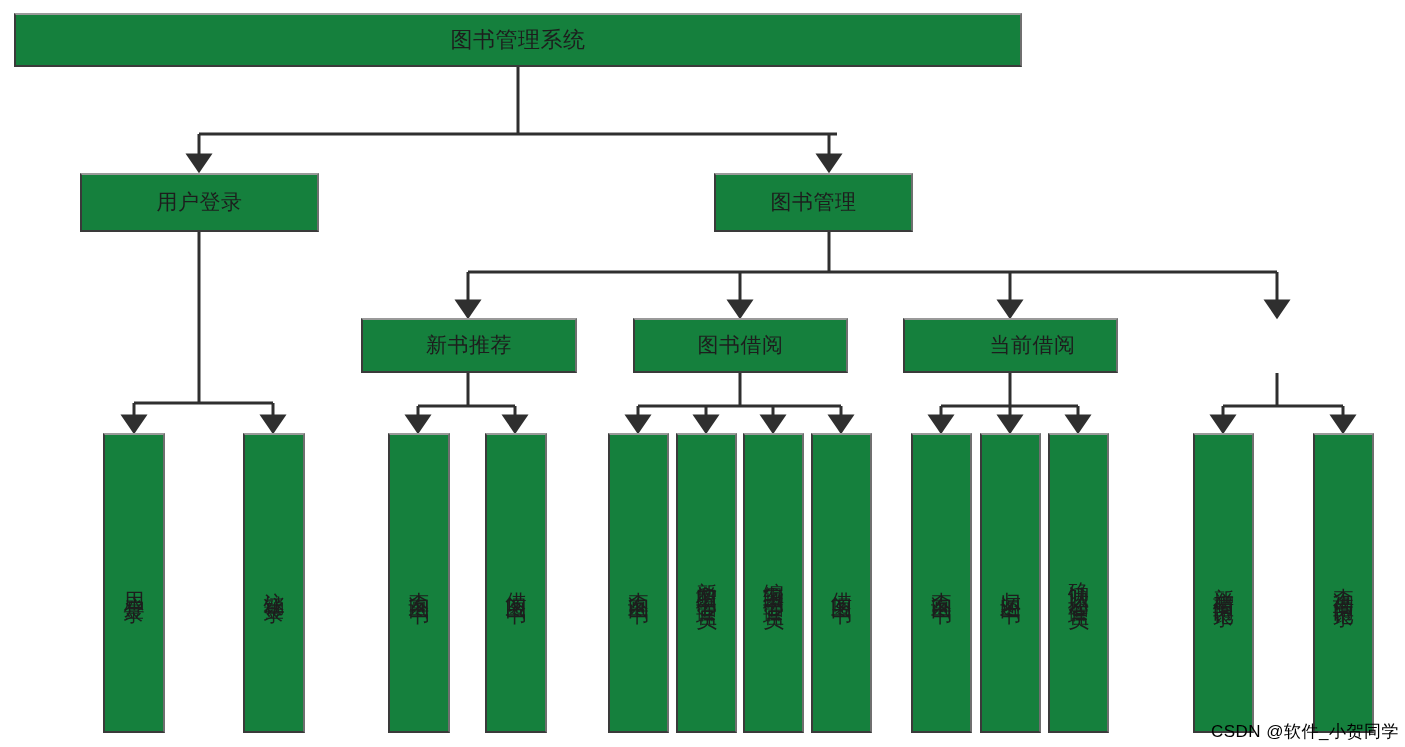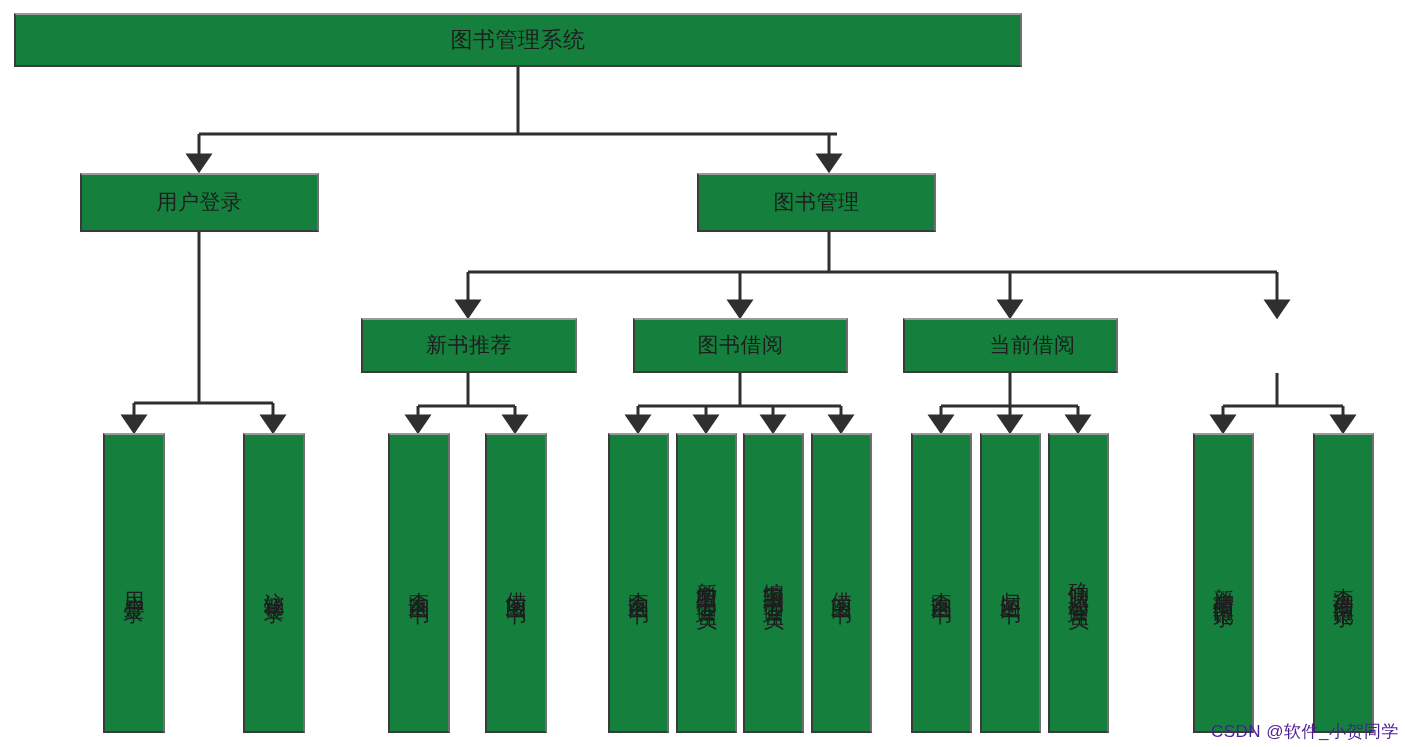--- a/index.html
+++ b/index.html
@@ -44,21 +44,21 @@
     text-orientation:upright;
     font-size:21px;
     line-height:1.05;
     letter-spacing:4px;
     max-height:278px;
   }
   .watermark{
     position:absolute;
     right:6px;bottom:4px;
     font-size:17px;
-    color:#4c1d95;
+    color:#000000;
     letter-spacing:0.5px;
     white-space:nowrap;
     font-family:"Liberation Sans","DejaVu Sans",sans-serif;
   }
 </style>
 </head>
 <body>
 
 <div id="stage">
 
@@ -112,21 +112,21 @@
     </g>
   </svg>
 
   <div class="node root h" style="left:14px;top:13px;width:1008px;height:54px;">
     <span class="lbl">图书管理系统</span>
   </div>
 
   <div class="node h" style="left:80px;top:173px;width:239px;height:59px;">
     <span class="lbl">用户登录</span>
   </div>
-  <div class="node h" style="left:697px;top:173px;width:239px;height:59px;">
+  <div class="node h" style="left:714px;top:173px;width:199px;height:59px;">
     <span class="lbl">图书管理</span>
   </div>
 
   <div class="node h" style="left:361px;top:318px;width:216px;height:55px;">
     <span class="lbl">新书推荐</span>
   </div>
   <div class="node h" style="left:633px;top:318px;width:215px;height:55px;">
     <span class="lbl">图书借阅</span>
   </div>
   <div class="node h" style="left:903px;top:318px;width:215px;height:55px;padding-left:44px;">

